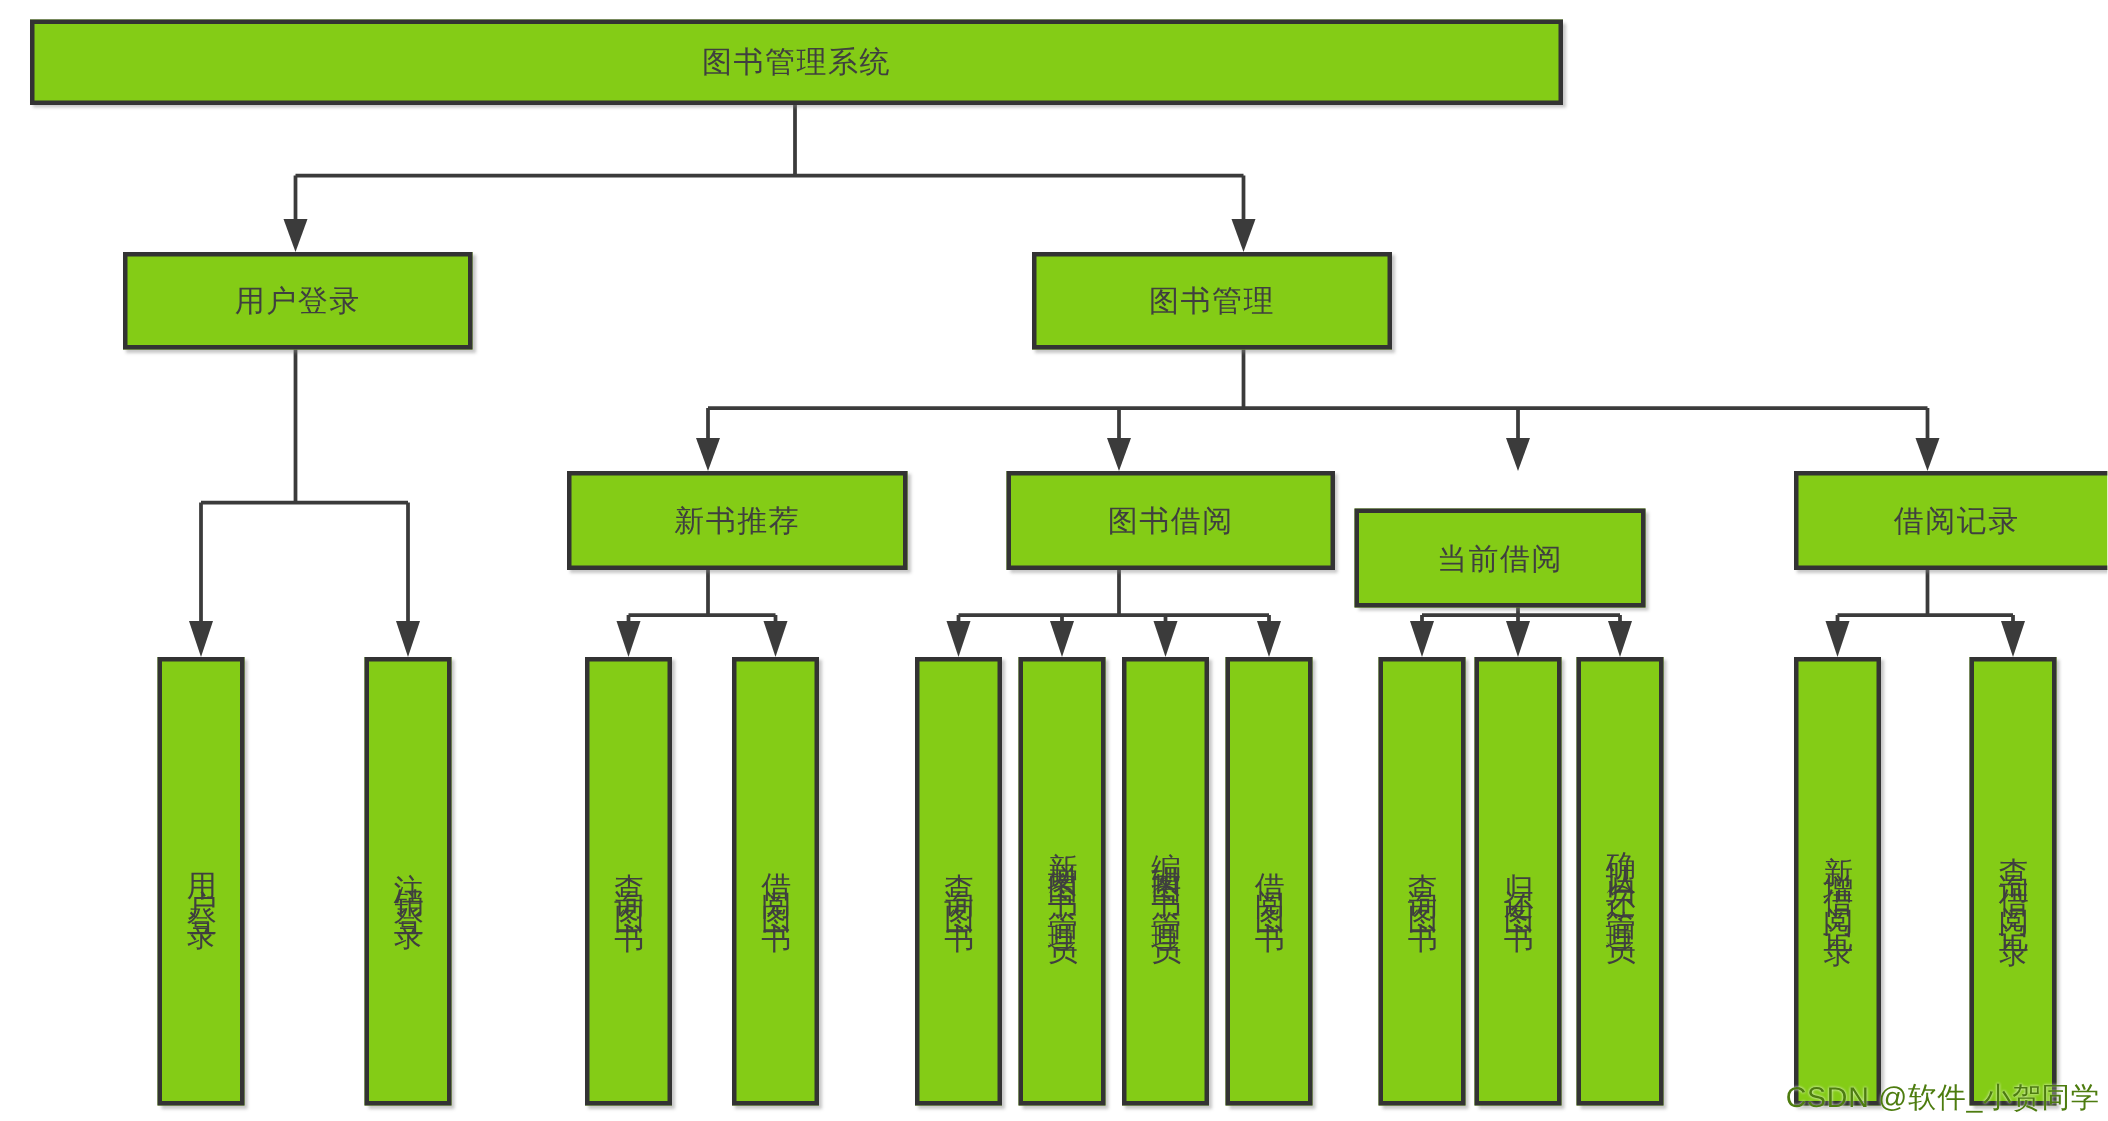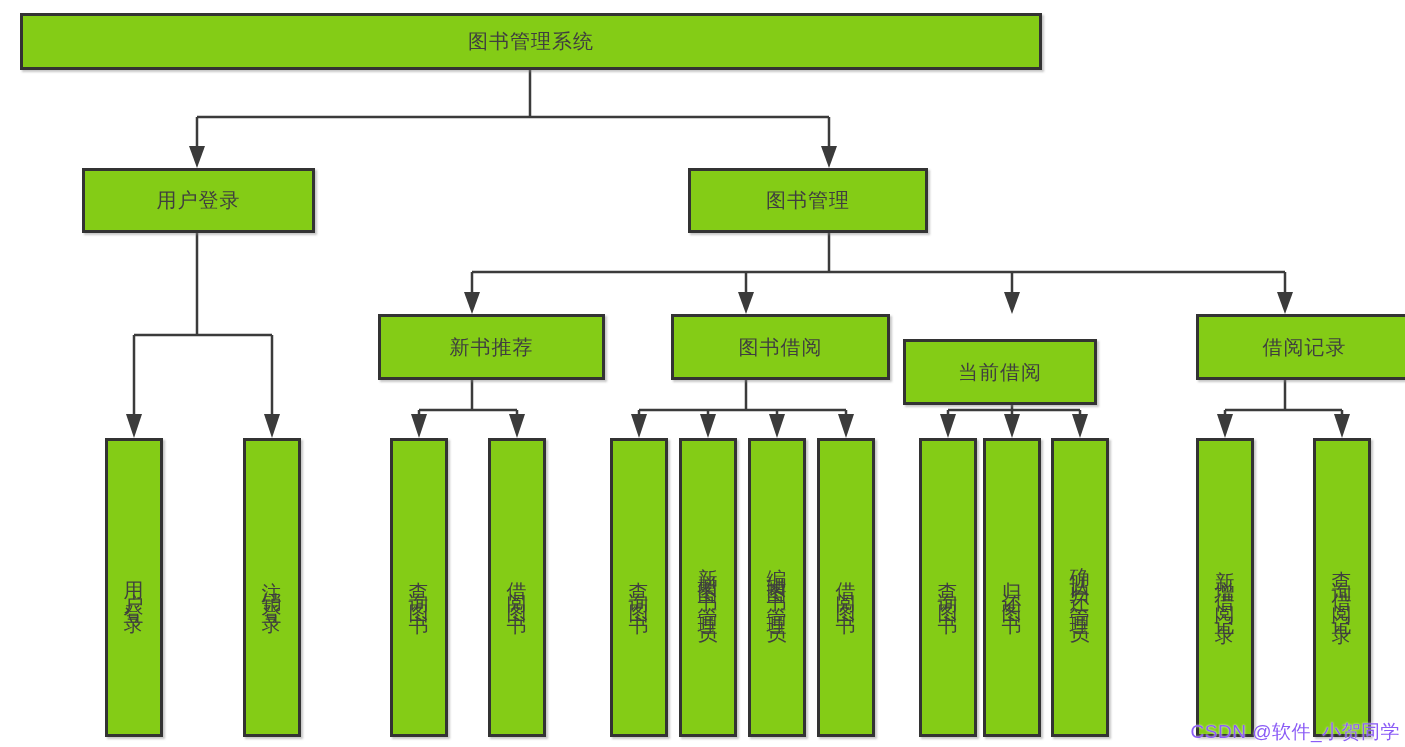--- a/index.html
+++ b/index.html
@@ -65,21 +65,21 @@
   .lf-9  { left: 919px; }
   .lf-10 { left: 983px; }
   .lf-11 { left: 1051px; }
   .lf-12 { left: 1196px; }
   .lf-13 { left: 1313px; }
   .watermark {
     position: absolute;
     right: 5px;
     bottom: 2px;
     font-size: 19px;
-    color: #8b5cf6;
+    color: #4d7c0f;
     letter-spacing: 0.5px;
     text-shadow: 0 0 2px #ffffff;
     margin-left: 48px;
   }
 </style>
 </head>
 <body>
 
 <div class="canvas">
 

